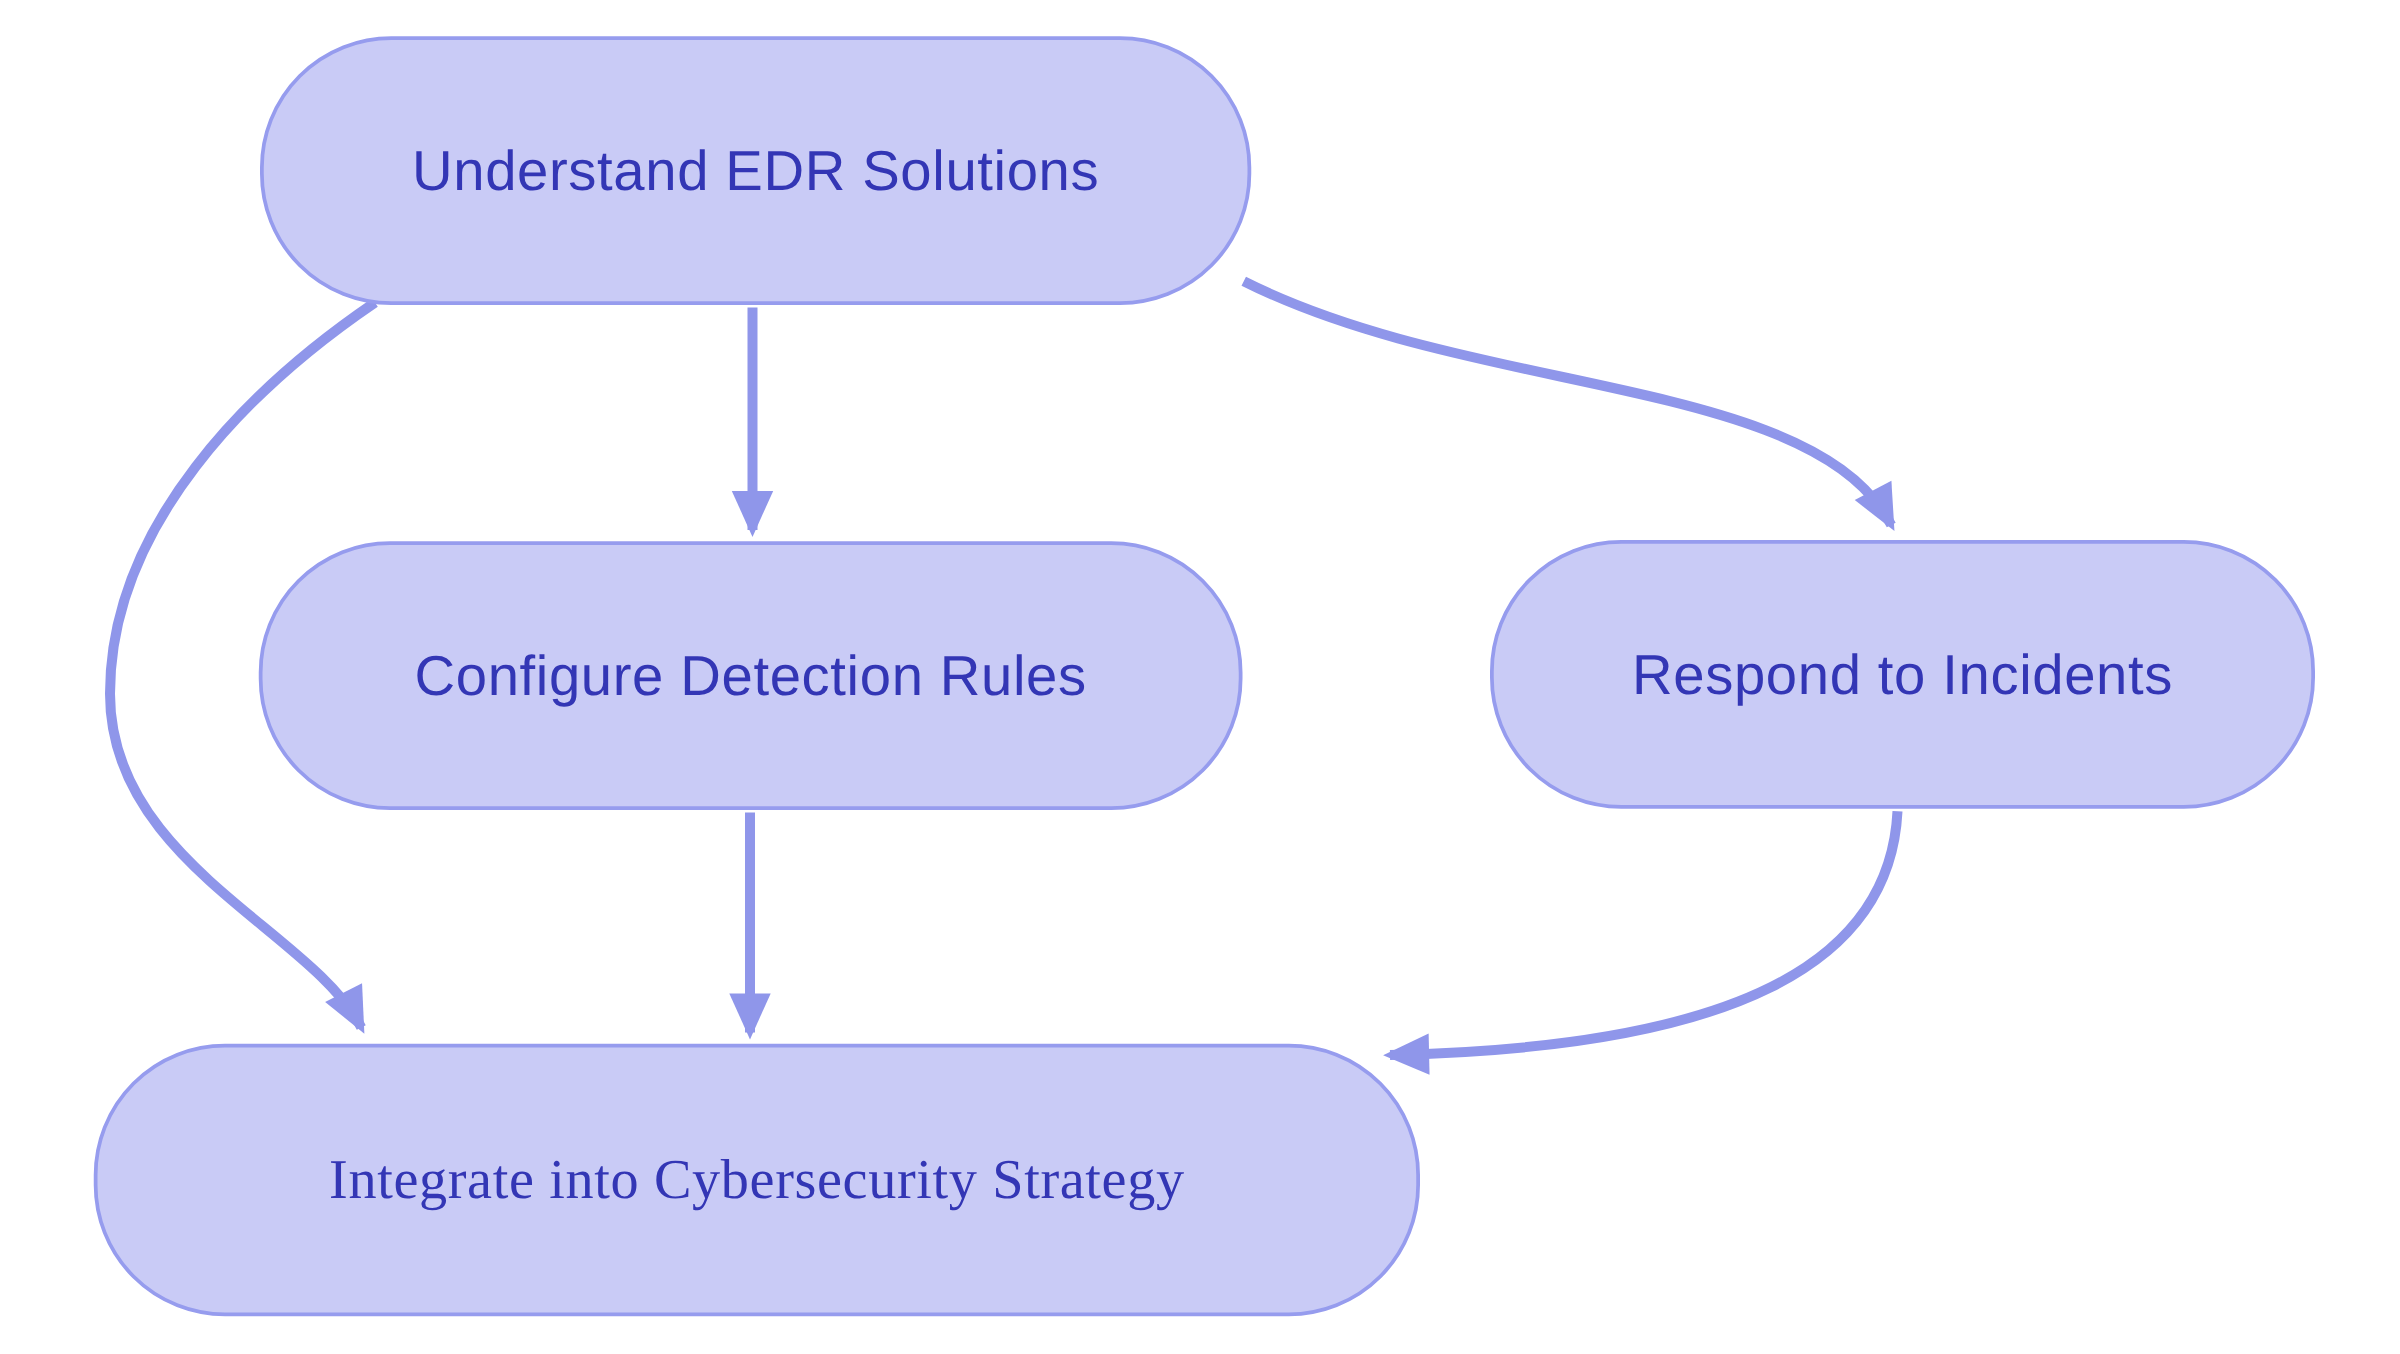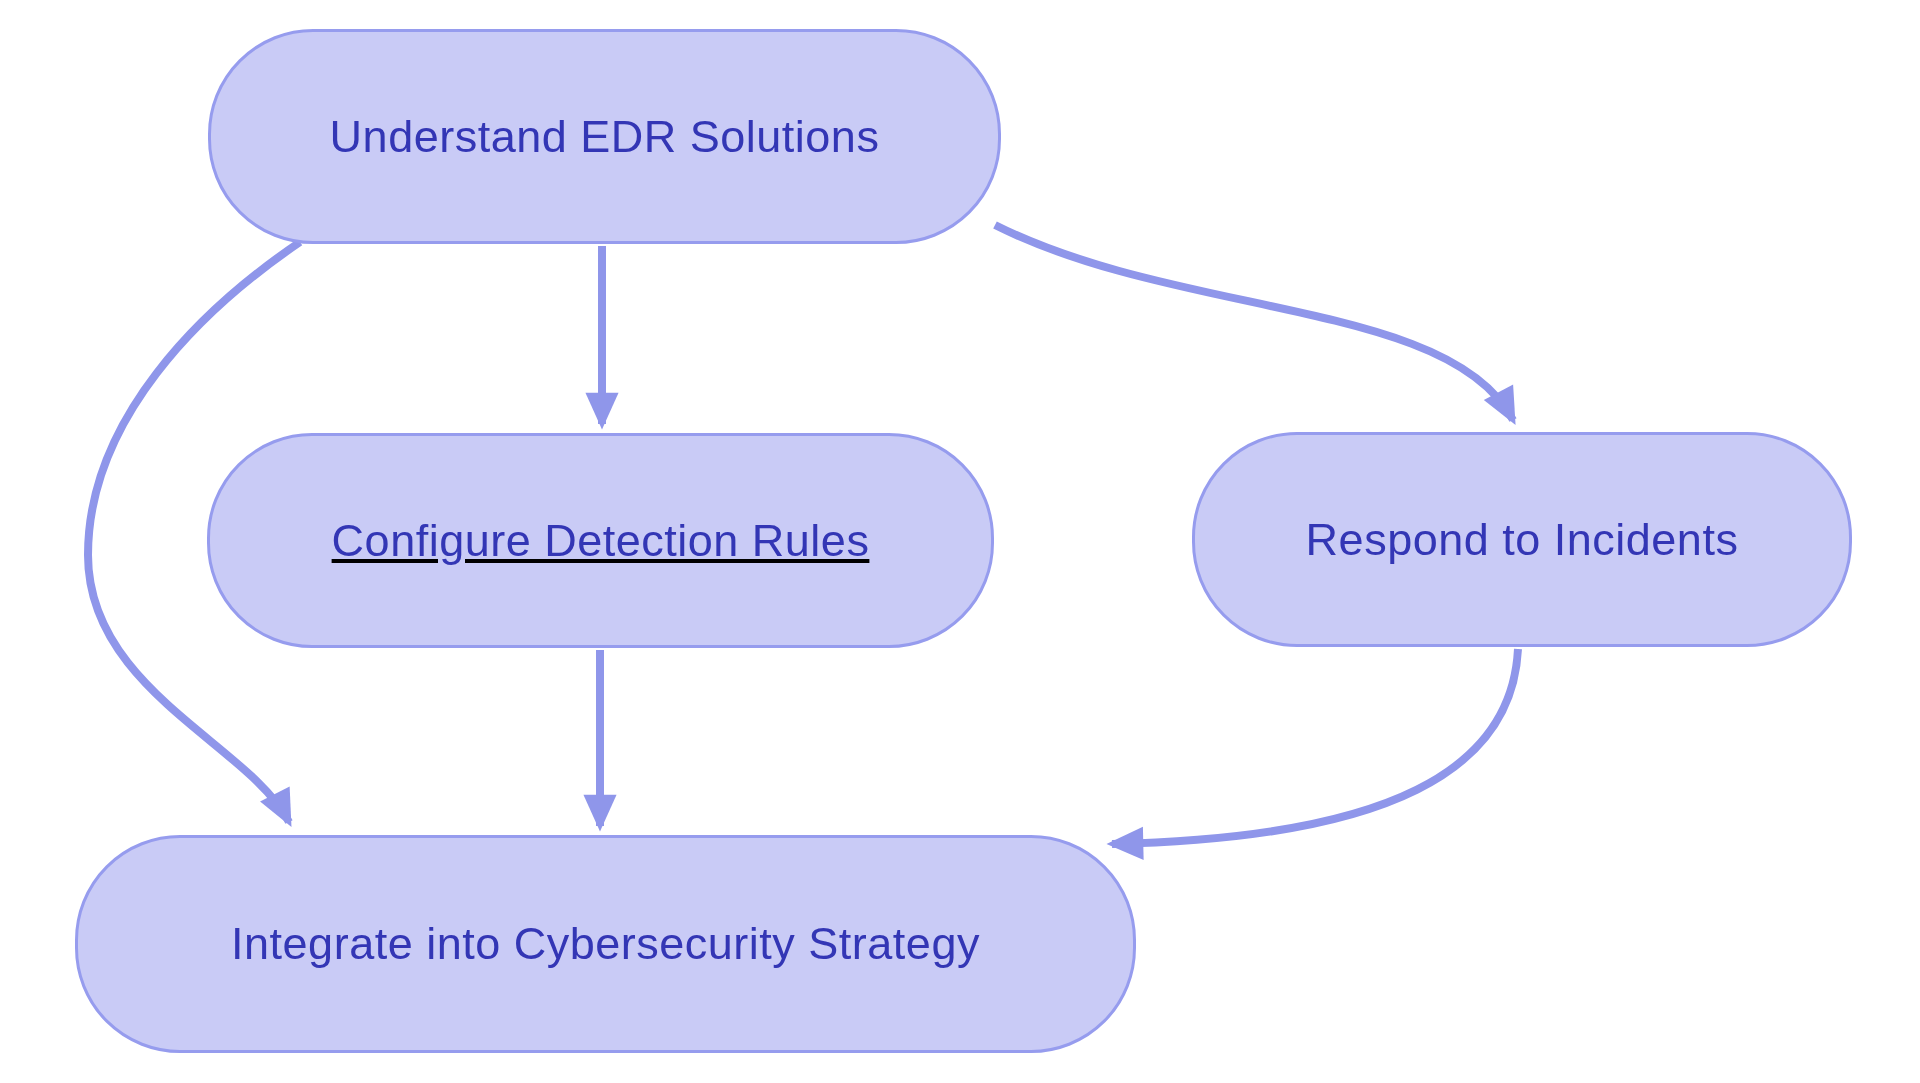--- a/index.html
+++ b/index.html
@@ -45,23 +45,23 @@
     text-align: center;
   }
   .node-label {
     color: var(--node-text, #3336B5);
     font-size: 45px;
     letter-spacing: 0.5px;
     line-height: 1.1;
     white-space: nowrap;
   }
   .node-understand  { left: 208px;  top: 29px;  width: 793px;  height: 215px; }
-  .node-configure   { left: 207px;  top: 433px; width: 787px;  height: 215px; text-decoration: underline; }
+  .node-configure   { left: 207px;  top: 433px; width: 787px;  height: 215px; }
   .node-respond     { left: 1192px; top: 432px; width: 660px;  height: 215px; text-align: center; }
-  .node-integrate   { left: 75px;   top: 835px; width: 1061px; height: 218px; }
+  .node-integrate   { left: 75px;   top: 835px; width: 1061px; height: 218px; font-family: Liberation Serif, serif; }
 </style>
 </head>
 <body>
 
 <div class="canvas">
 
   <svg class="edges-layer" viewBox="0 0 1920 1083" xmlns="http://www.w3.org/2000/svg">
     <defs>
       <marker id="arrow" viewBox="0 0 10 10" refX="8.5" refY="5" markerWidth="5" markerHeight="4.6" orient="auto">
         <path class="arrowhead" d="M 0 0.5 L 10 5 L 0 9.5 Z"></path>

